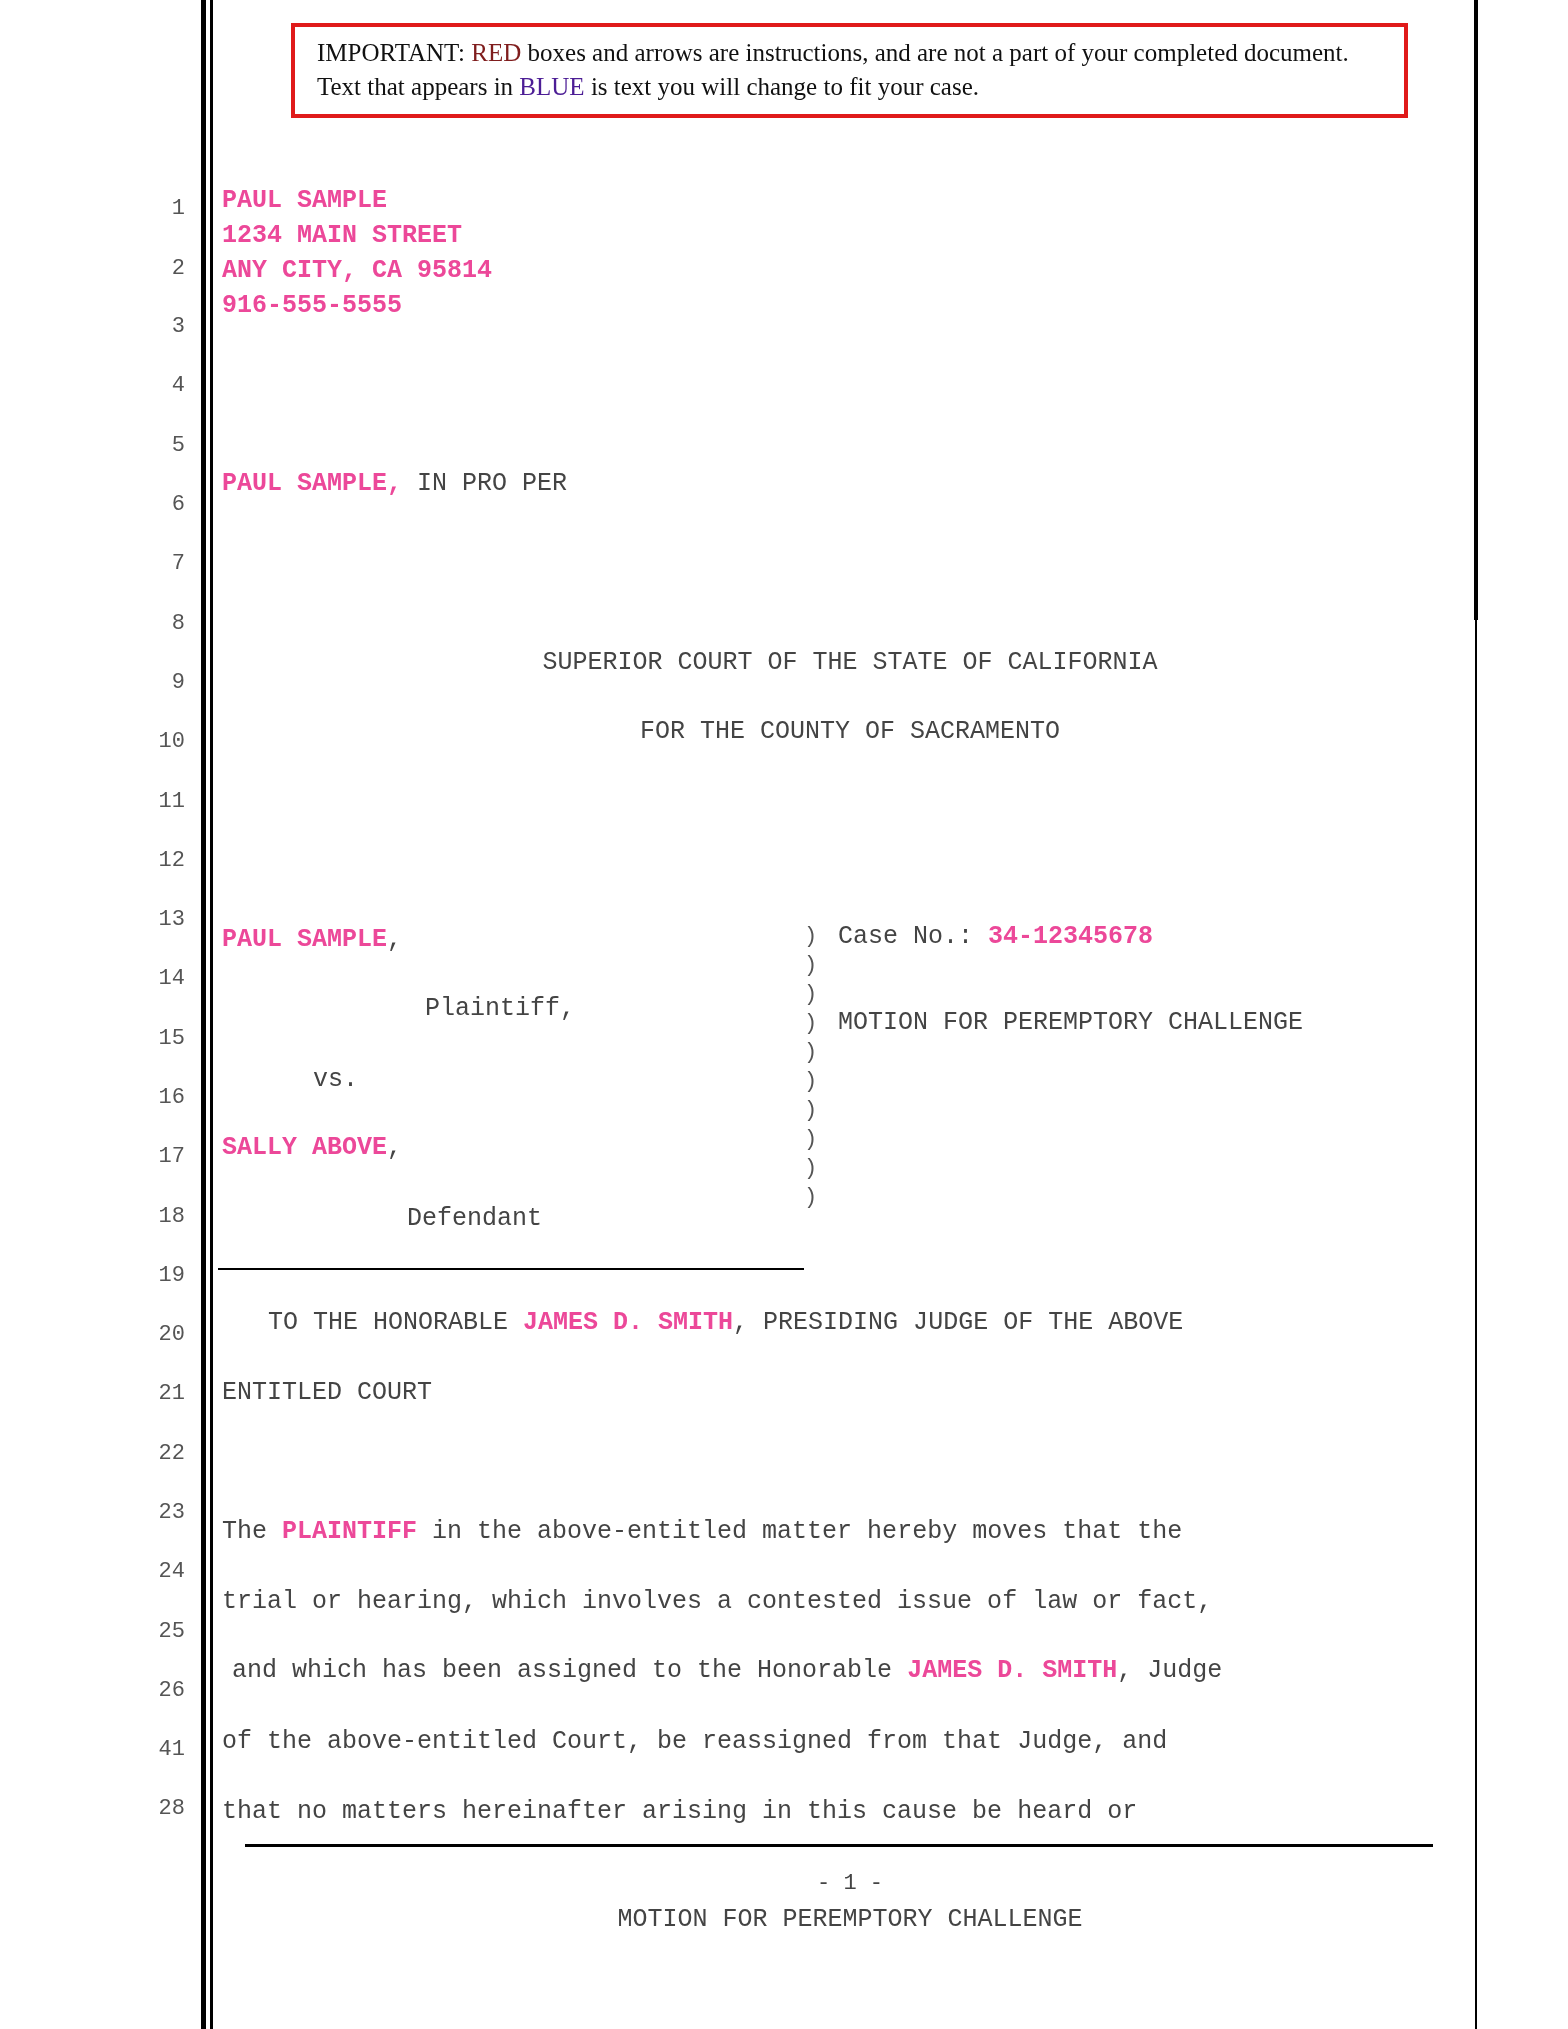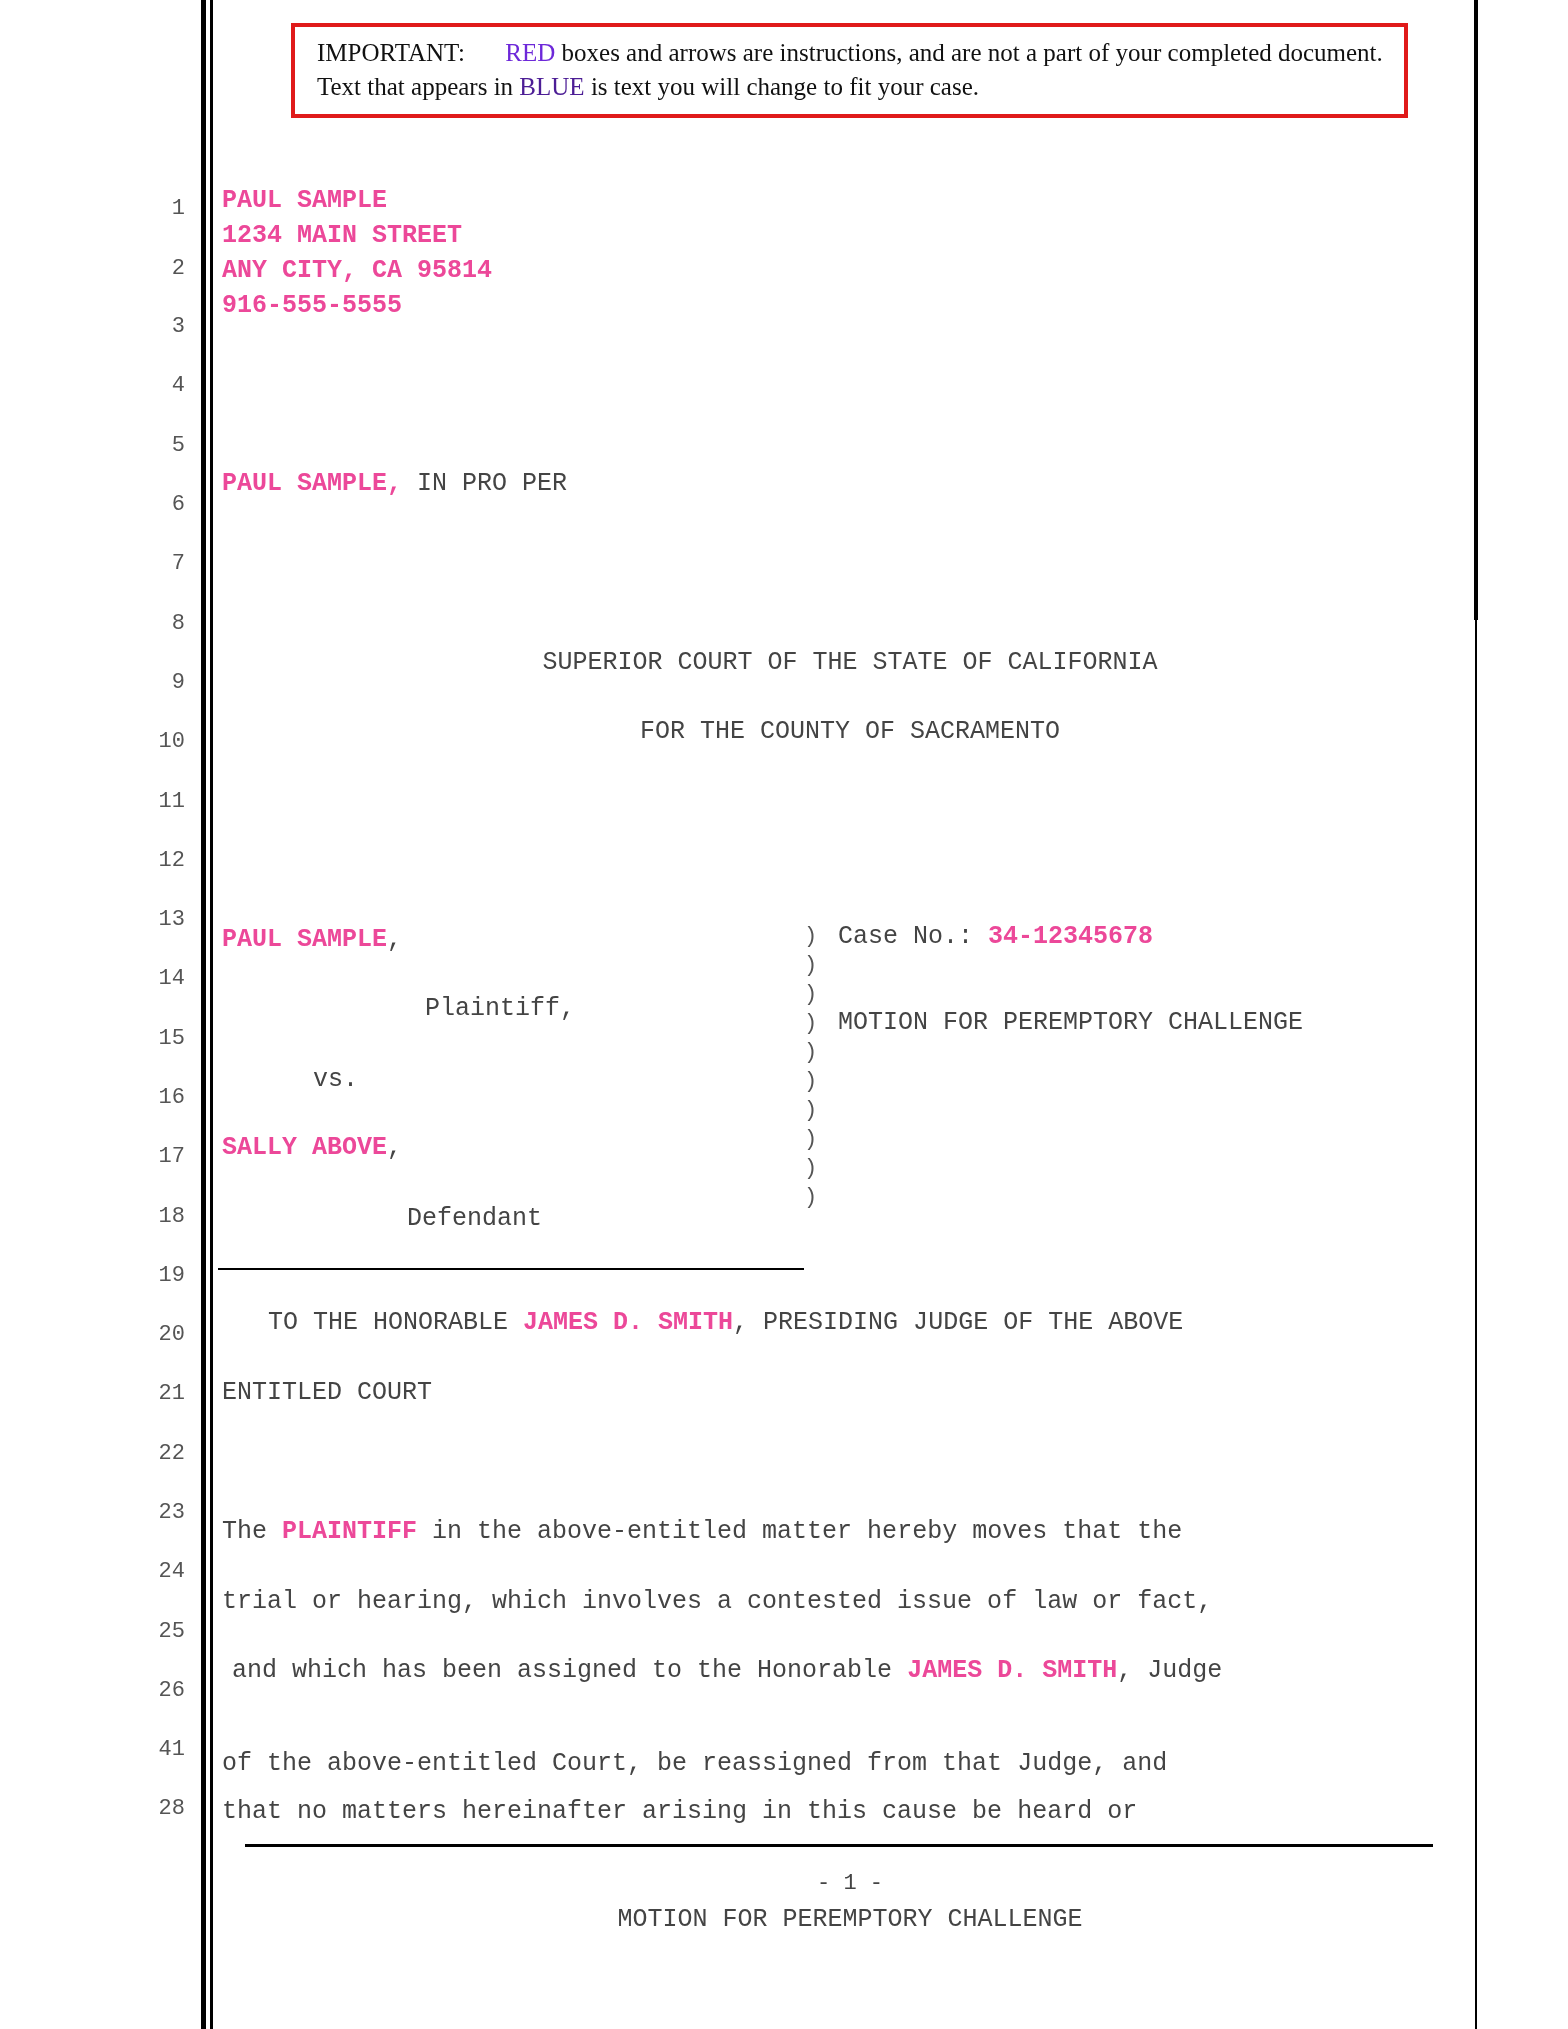--- a/index.html
+++ b/index.html
@@ -9,21 +9,21 @@
   .blue { color:#ec4899; font-weight:bold; }
   .gray { color:#444444; }
 
   
   .vline { position:absolute; background:#000; }
 
   
   .notice { left:291px; top:23px; width:1117px; height:95px; box-sizing:border-box;
             border:4px solid #e01a1a; padding:9px 20px 0 22px;
             font-family:"Liberation Serif", serif; font-size:25px; line-height:34px; color:#111; }
-  .notice .red { color:#6d28d9;margin-left:34px; }
+  .notice .red { color:#7f1d1d; }
   .notice .bl { color:#4c1d95; }
 
   .lineno { position:absolute; width:40px; left:145px; text-align:right;
             font-family:"Liberation Mono", monospace; font-size:22px; color:#555; }
 
   .txt { position:absolute; font-size:25px; white-space:pre; line-height:30px; }
   .paren { position:absolute; left:804px; font-size:22px; color:#555; line-height:29px; white-space:pre; }
   .hr { position:absolute; background:#000; }
 </style>
 </head>
@@ -102,18 +102,18 @@
 <div class="txt gray" style="left:838px;top:1008px;">MOTION FOR PEREMPTORY CHALLENGE</div>
 
 <div class="hr" style="left:218px;top:1268px;width:586px;height:2px;"></div>
 
 <div class="txt" style="left:268px;top:1308px;"><span class="gray">TO THE HONORABLE </span><span class="blue">JAMES D. SMITH</span><span class="gray">, PRESIDING JUDGE OF THE ABOVE</span></div>
 <div class="txt gray" style="left:222px;top:1378px;">ENTITLED COURT</div>
 
 <div class="txt" style="left:222px;top:1517px;"><span class="gray">The </span><span class="blue">PLAINTIFF</span><span class="gray"> in the above-entitled matter hereby moves that the</span></div>
 <div class="txt gray" style="left:222px;top:1587px;">trial or hearing, which involves a contested issue of law or fact,</div>
 <div class="txt" style="left:222px;top:1656px;margin-left:10px;"><span class="gray">and which has been assigned to the Honorable </span><span class="blue">JAMES D. SMITH</span><span class="gray">, Judge</span></div>
-<div class="txt gray" style="left:222px;top:1727px;margin-top:22px;">of the above-entitled Court, be reassigned from that Judge, and</div>
+<div class="txt gray" style="left:222px;top:1727px;">of the above-entitled Court, be reassigned from that Judge, and</div>
 <div class="txt gray" style="left:222px;top:1797px;">that no matters hereinafter arising in this cause be heard or</div>
 
 <div class="hr" style="left:245px;top:1844px;width:1188px;height:3px;"></div>
 <div class="txt gray" style="left:0;width:1700px;text-align:center;top:1869px;font-size:22px;">- 1 -</div>
 <div class="txt gray" style="left:0;width:1700px;text-align:center;top:1905px;">MOTION FOR PEREMPTORY CHALLENGE</div>
 
 </body></html>

